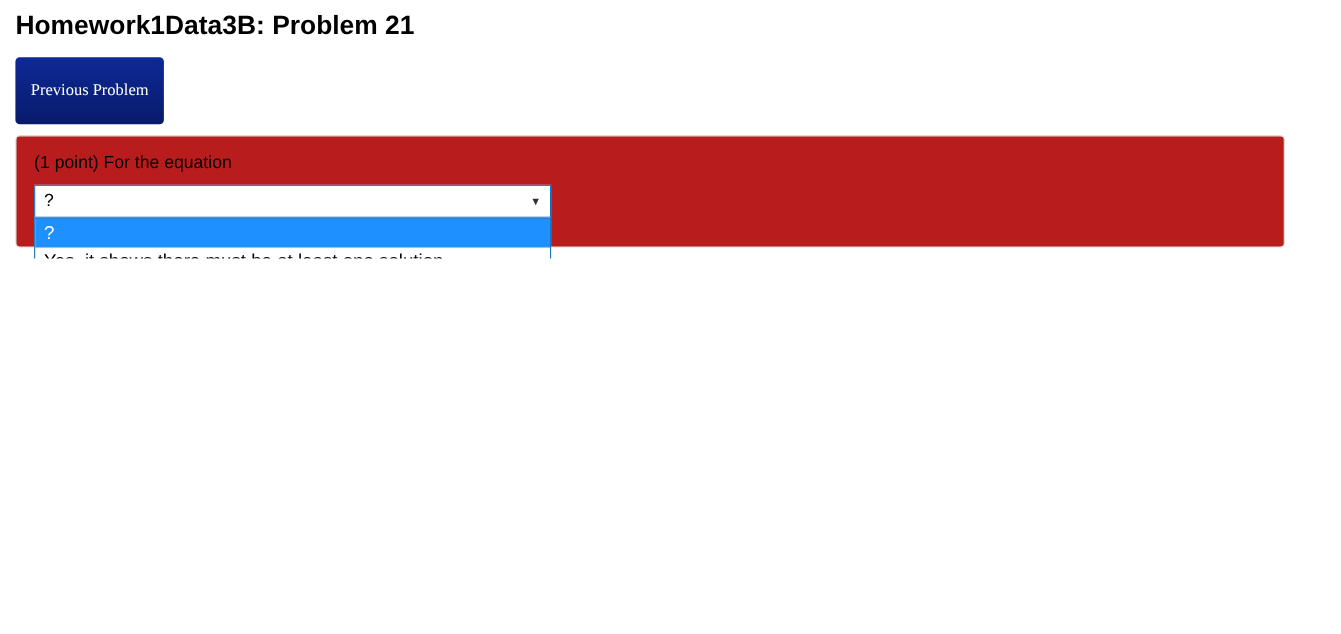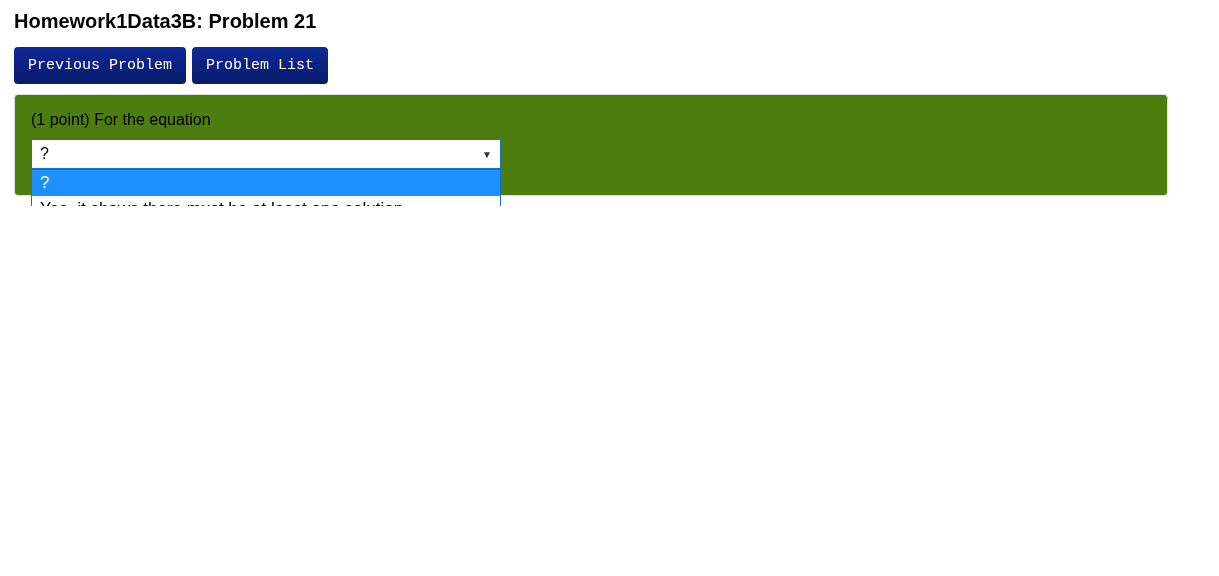--- a/index.html
+++ b/index.html
@@ -4,43 +4,43 @@
   <style>
     * { margin: 0; padding: 0; box-sizing: border-box; }
     body {
       font-family: Arial, Helvetica, sans-serif;
       padding: 10px 14px;
       color: #000;
       background: #fff;
       width: 1219px;
     }
     .title {
-      font-size: 20px;
+      font-size: 24px;
       font-weight: bold;
       margin-bottom: 14px;
     }
     .nav-row {
       display: flex;
       gap: 6px;
       margin-bottom: 10px;
     }
     .nav-btn {
       background: #0a1f7b;
       background: linear-gradient(#0d2996, #081a6a);
       color: #fff;
       border: none;
       border-radius: 4px;
-      padding: 10px 14px;
+      padding: 22px 14px;
       font-size: 15px;
       cursor: pointer;
-      font-family: Liberation Mono, monospace;
+      font-family: Liberation Serif, serif;
     }
     .panel {
       border: 1px solid #dddddd;
-      background: #4d7c0f;
+      background: #b91c1c;
       border-radius: 4px;
       padding: 16px 16px 26px 16px;
       position: relative;
       width: 1154px;
     }
     .intro {
       font-size: 16px;
       margin-bottom: 10px;
     }
     .equation {
@@ -110,21 +110,20 @@
       color: #fff;
     }
   </style>
 </head>
 <body>
 
 <h1 class="title">Homework1Data3B: Problem 21</h1>
 
 <div class="nav-row">
   <button class="nav-btn">Previous Problem</button>
-  <button class="nav-btn">Problem List</button>
 </div>
 
 <div class="panel">
   <div class="intro">(1 point) For the equation</div>
 
 
 
   <div class="select-wrap">
     <div class="select-closed">
       <span>?</span>

